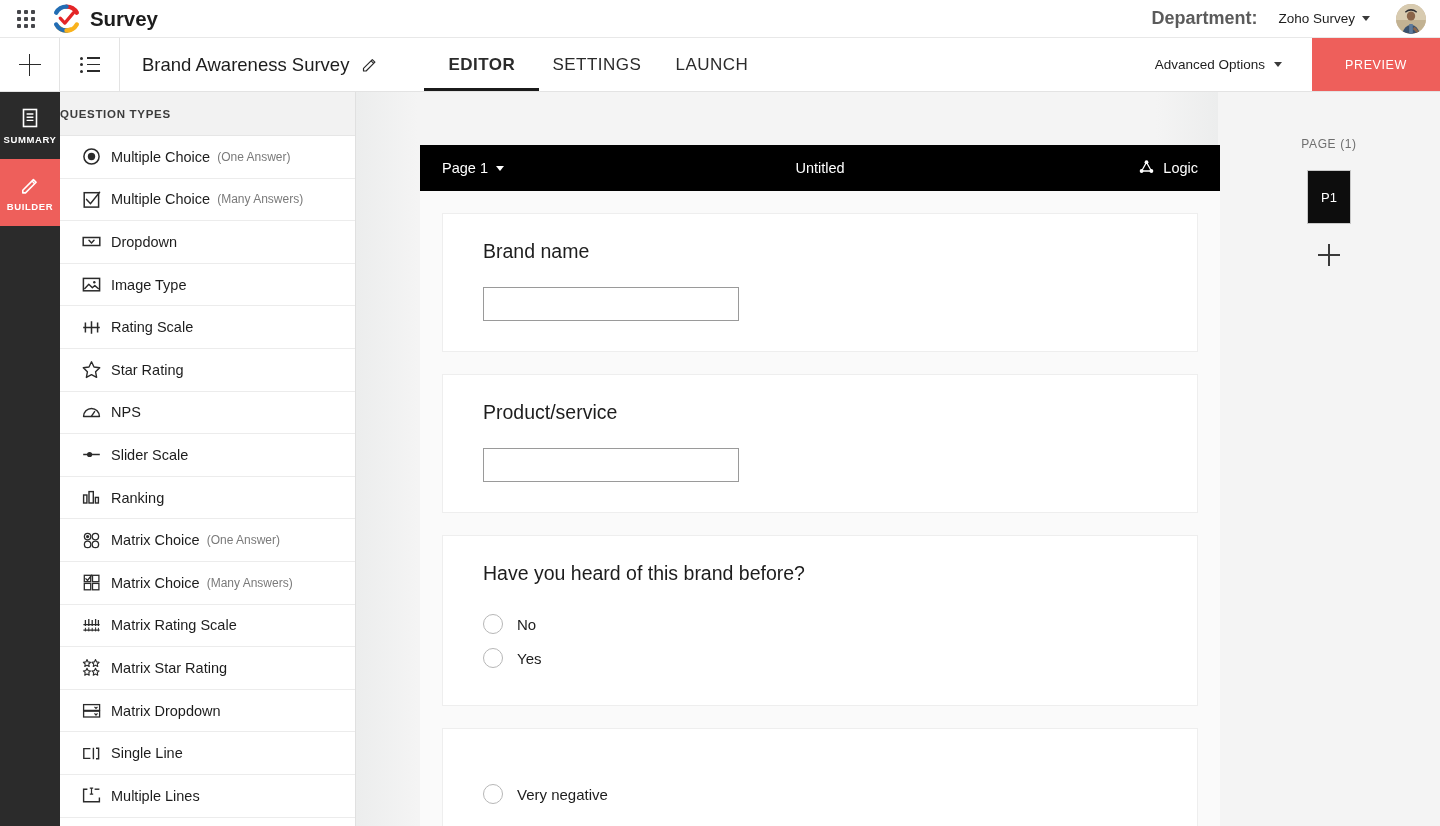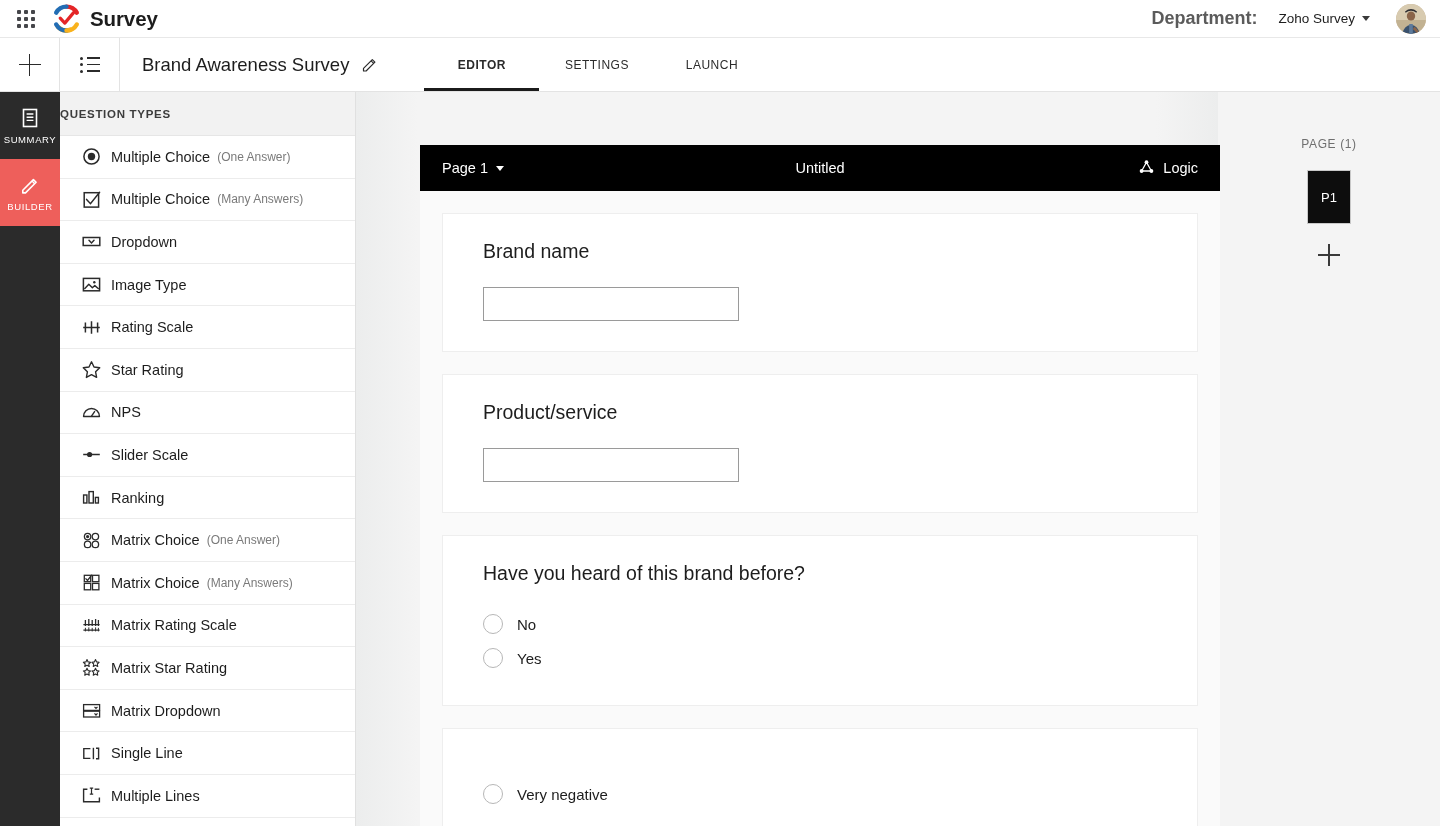--- a/index.html
+++ b/index.html
@@ -89,21 +89,21 @@
   .survey-title-wrap {
     display: flex; align-items: center; gap: 12px;
     padding-left: 22px; padding-right: 22px;
   }
   .survey-title { font-size: 18.5px; color: #1d1d1d; }
   .pencil-icon { width: 17px; height: 17px; cursor: pointer; }
 
   .tabs { display: flex; align-items: stretch; margin-left: 24px; }
   .tab {
     display: flex; align-items: center; justify-content: center;
-    font-size: 12px; letter-spacing: 0.5px; color: #2b2b2b;
+    font-size: 17px; letter-spacing: 0.5px; color: #2b2b2b;
     cursor: pointer; position: relative; width: 115px;
     font-weight: 400;
   }
   .tab.active { font-weight: 700; }
   .tab.active::after {
     content: ""; position: absolute; bottom: 0; left: 0; right: 0;
     height: 3px; background: #1b1b1b;
   }
   .nav-right { margin-left: auto; display: flex; align-items: stretch; }
   .adv-options {
@@ -120,21 +120,21 @@
   .rail {
     position: absolute; top: 92px; left: 0; width: 60px; bottom: 0;
     background: #2b2b2b;
   }
   .rail-item {
     height: 67px; display: flex; flex-direction: column;
     align-items: center; justify-content: center; gap: 5px; cursor: pointer;
   }
   .rail-item.active { background: #ee5f5b; }
   .rail-label {
-    font-size: 9.5px; color: #ffffff; letter-spacing: 0.6px; font-weight: 400;
+    font-size: 9.5px; color: #ffffff; letter-spacing: 0.6px; font-weight: 700;
   }
   .rail-icon { width: 22px; height: 22px; display:block; }
 
   
   .qpanel {
     position: absolute; top: 92px; left: 60px; width: 296px; bottom: 0;
     background: #ffffff; border-right: 1px solid #e0e0e0;
     display: flex; flex-direction: column;
   }
   .qpanel-head {
@@ -335,20 +335,29 @@
       <div class="tab active">
           <span>EDITOR</span>
         </div>
       <div class="tab">
           <span>SETTINGS</span>
         </div>
       <div class="tab">
           <span>LAUNCH</span>
         </div>
     </div>
+    <div class="nav-right">
+      <div class="adv-options">
+        <span>Advanced Options</span>
+        <span class="caret-down"></span>
+      </div>
+      <div class="preview-btn">
+        <span>PREVIEW</span>
+      </div>
+    </div>
   </div>
 
   <div class="rail">
     <div class="rail-item">
       <span class="rail-icon">
         <svg width="22" height="22" viewBox="0 0 22 22">
           <rect x="4.5" y="2.5" width="13" height="17" fill="none" stroke="#ffffff" stroke-width="1.6"></rect>
           <path d="M7.6 7 h6.8 M7.6 10.2 h6.8 M7.6 13.4 h6.8" stroke="#ffffff" stroke-width="1.4"></path>
         </svg>
       </span>

